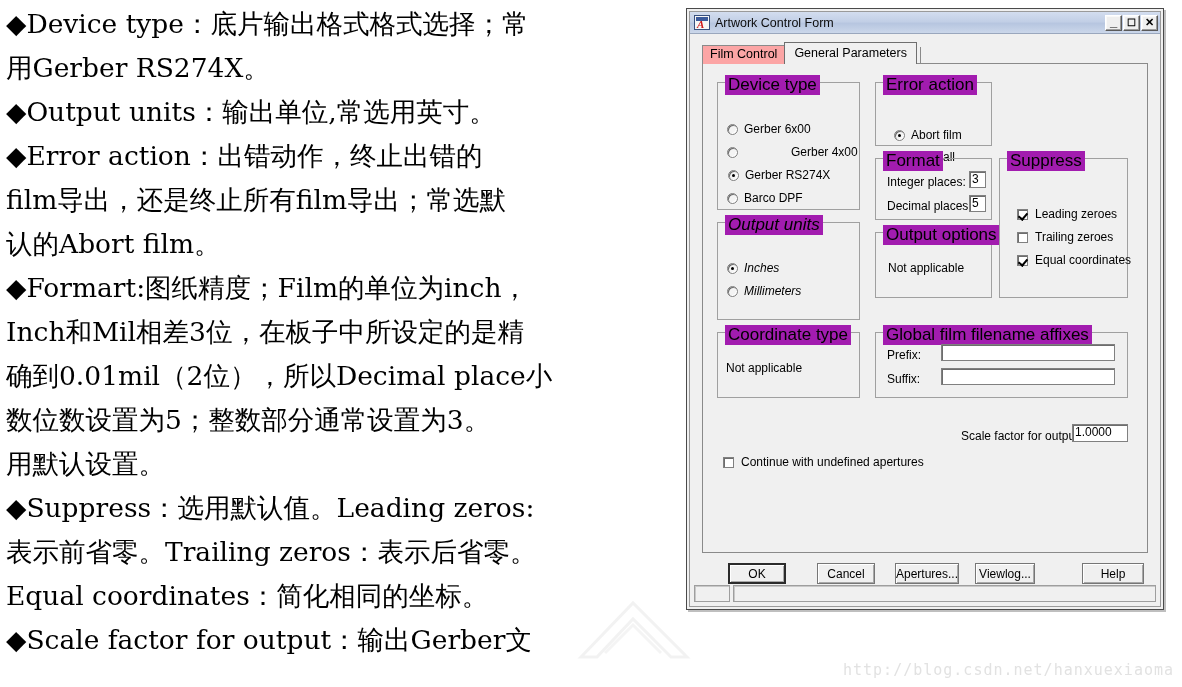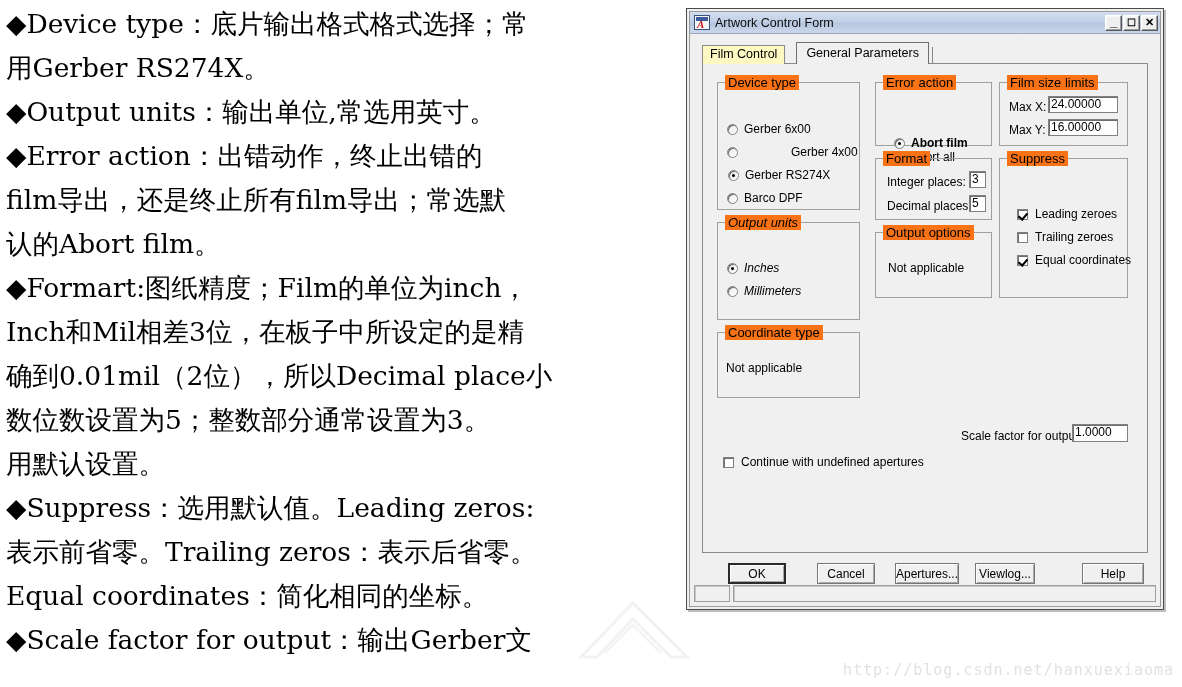--- a/index.html
+++ b/index.html
@@ -87,41 +87,41 @@
   }
   .winbtn.min span{align-items:flex-end;padding-bottom:2px;font-size:13px;}
 
   
   #client{position:absolute;left:0;right:0;top:22px;bottom:0;}
 
   
   #tabstrip{position:absolute;left:12px;top:10px;height:20px;display:flex;align-items:flex-end;z-index:3;}
   .tab{
     height:19px;padding:0 7px;font-size:12.5px;color:#000;
-    background:#fef9c3;border:1px solid #8a8a8a;border-bottom:none;
+    background:#fca5a5;border:1px solid #8a8a8a;border-bottom:none;
     box-sizing:border-box;line-height:17px;white-space:nowrap;cursor:default;
     margin-right:-1px;position:relative;
   }
   .tab.active{
     height:22px;line-height:20px;background:#f0f0f0;z-index:4;
-    border-color:#6f6f6f;font-weight:normal;padding:0 9px;margin-left:12px;
+    border-color:#6f6f6f;font-weight:normal;padding:0 9px;
   }
   .tab-tail{width:1px;height:17px;background:#8a8a8a;margin-left:4px;}
 
   
   #tabpage{
     position:absolute;left:12px;top:29px;right:12px;height:490px;
     border:1px solid #8a8a8a;background:#f0f0f0;box-sizing:border-box;
   }
 
   
   .grp{position:absolute;border:1px solid #a0a0a0;box-sizing:border-box;}
   .grp > .cap{
-    position:absolute;top:-8px;left:7px;background:#f97316;
-    padding:0 3px;font-size:13px;color:#000;white-space:nowrap;
+    position:absolute;top:-8px;left:7px;background:#a21caf;
+    padding:0 3px;font-size:17px;color:#000;white-space:nowrap;
     font-family:"Liberation Sans",sans-serif;
   }
   .grp-body{position:absolute;left:0;top:0;right:0;bottom:0;}
 
   
   .row{position:absolute;display:flex;align-items:center;white-space:nowrap;margin-top:28px;}
   .radio{
     width:11px;height:11px;border-radius:50%;
     background:#f4f4f4;
     border:1px solid #808080;
@@ -290,21 +290,21 @@
         <div class="grp" style="left:14px;top:268px;width:143px;height:66px;">
           <div class="cap">Coordinate type</div>
           <div class="grp-body">
             <div class="statictext" style="left:8px;top:28px;">Not applicable</div>
           </div>
         </div>
 
         <div class="grp" style="left:172px;top:18px;width:117px;height:64px;">
           <div class="cap">Error action</div>
           <div class="grp-body">
-            <div class="row" style="left:18px;top:26px;font-weight:bold;">
+            <div class="row" style="left:18px;top:18px;">
                 <span class="radio on"></span>
                 <span class="lbl">Abort film</span>
               </div>
             <div class="row" style="left:18px;top:40px;">
                 <span class="radio"></span>
                 <span class="lbl">Abort all</span>
               </div>
           </div>
         </div>
 
@@ -318,48 +318,48 @@
           </div>
         </div>
 
         <div class="grp" style="left:172px;top:168px;width:117px;height:66px;">
           <div class="cap">Output options</div>
           <div class="grp-body">
             <div class="statictext" style="left:12px;top:28px;">Not applicable</div>
           </div>
         </div>
 
-        <div class="grp" style="left:296px;top:18px;width:129px;height:64px;">
-          <div class="cap">Film size limits</div>
-          <div class="grp-body">
-            <div class="statictext" style="left:9px;top:17px;">Max X:</div>
-            <div class="tbox" style="left:48px;top:13px;width:70px;height:17px;">24.00000</div>
-            <div class="statictext" style="left:9px;top:40px;">Max Y:</div>
-            <div class="tbox" style="left:48px;top:36px;width:70px;height:17px;">16.00000</div>
-          </div>
-        </div>
 
         <div class="grp" style="left:296px;top:94px;width:129px;height:140px;">
           <div class="cap">Suppress</div>
           <div class="grp-body">
             <div class="row" style="left:17px;top:21px;">
                 <span class="cb on"></span>
                 <span class="lbl">Leading zeroes</span>
               </div>
             <div class="row" style="left:17px;top:44px;">
                 <span class="cb"></span>
                 <span class="lbl">Trailing zeroes</span>
               </div>
             <div class="row" style="left:17px;top:67px;">
                 <span class="cb on"></span>
                 <span class="lbl">Equal coordinates</span>
               </div>
           </div>
         </div>
 
+        <div class="grp" style="left:172px;top:268px;width:253px;height:66px;">
+          <div class="cap">Global film filename affixes</div>
+          <div class="grp-body">
+            <div class="statictext" style="left:11px;top:15px;">Prefix:</div>
+            <div class="tbox" style="left:65px;top:11px;width:174px;height:17px;" title="Prefix:"></div>
+            <div class="statictext" style="left:11px;top:39px;">Suffix:</div>
+            <div class="tbox" style="left:65px;top:35px;width:174px;height:17px;" title="Suffix:"></div>
+          </div>
+        </div>
 
         <div class="row" style="left:20px;top:364px;">
           <span class="cb"></span>
           <span class="lbl">Continue with undefined apertures</span>
         </div>
         <div class="statictext" style="left:258px;top:365px;">Scale factor for output:</div>
         <div class="tbox" style="left:369px;top:360px;width:56px;height:18px;">1.0000</div>
 
       </div>
 

